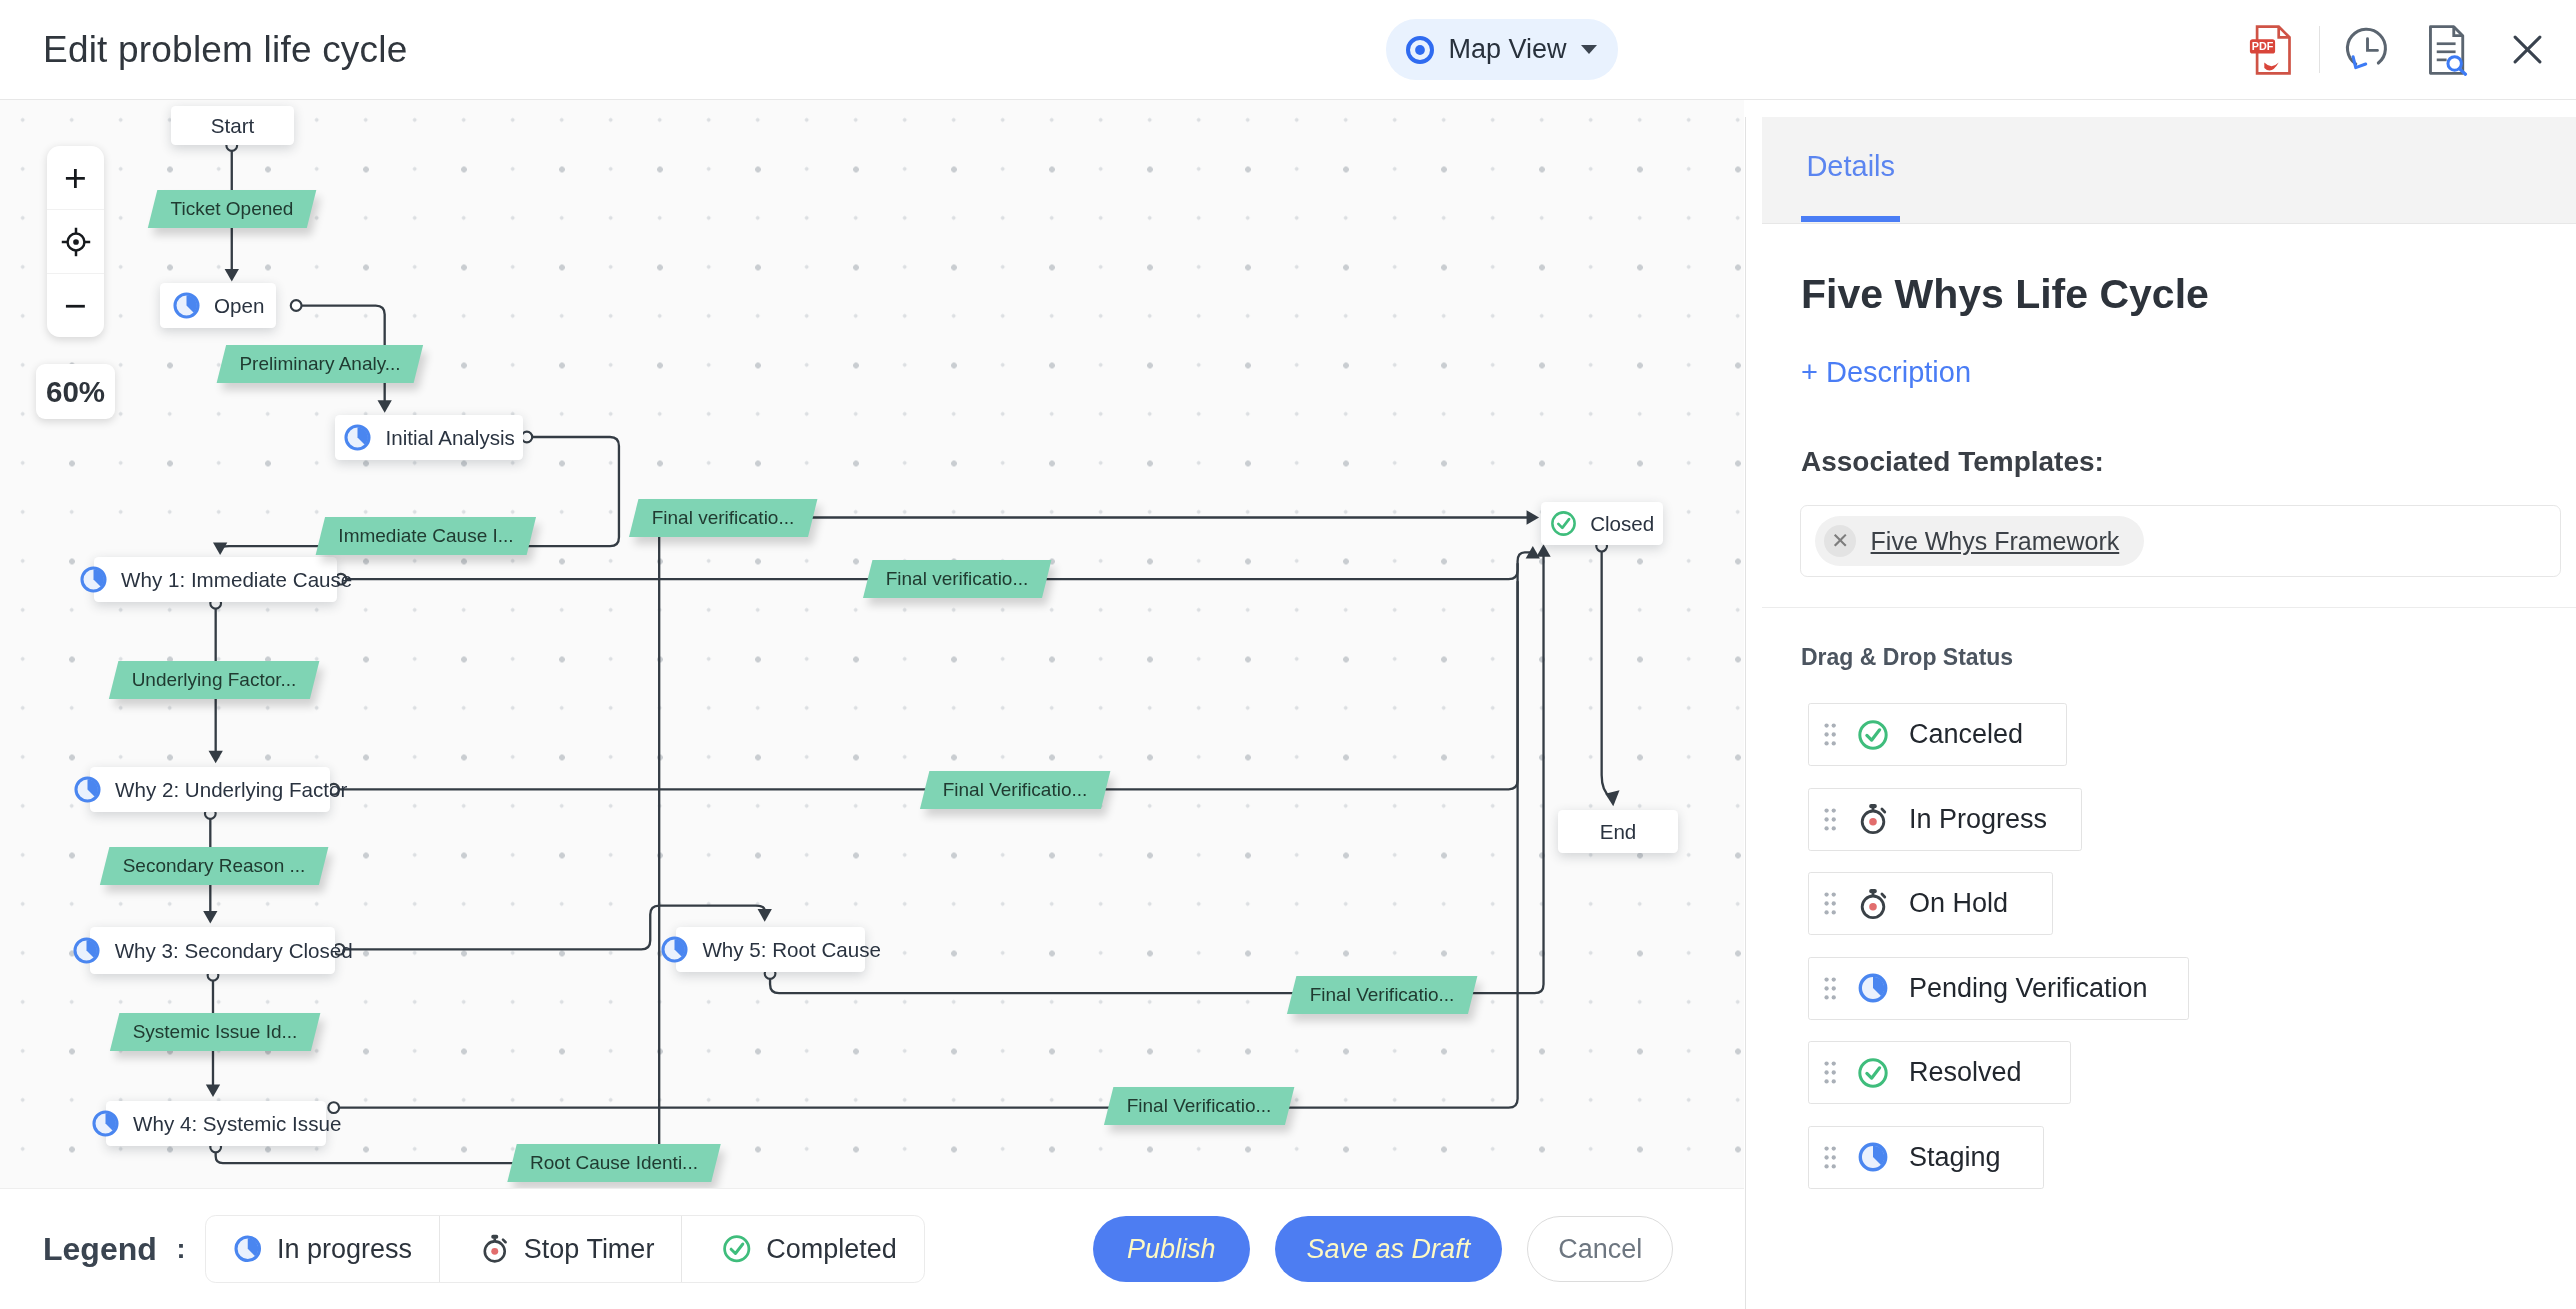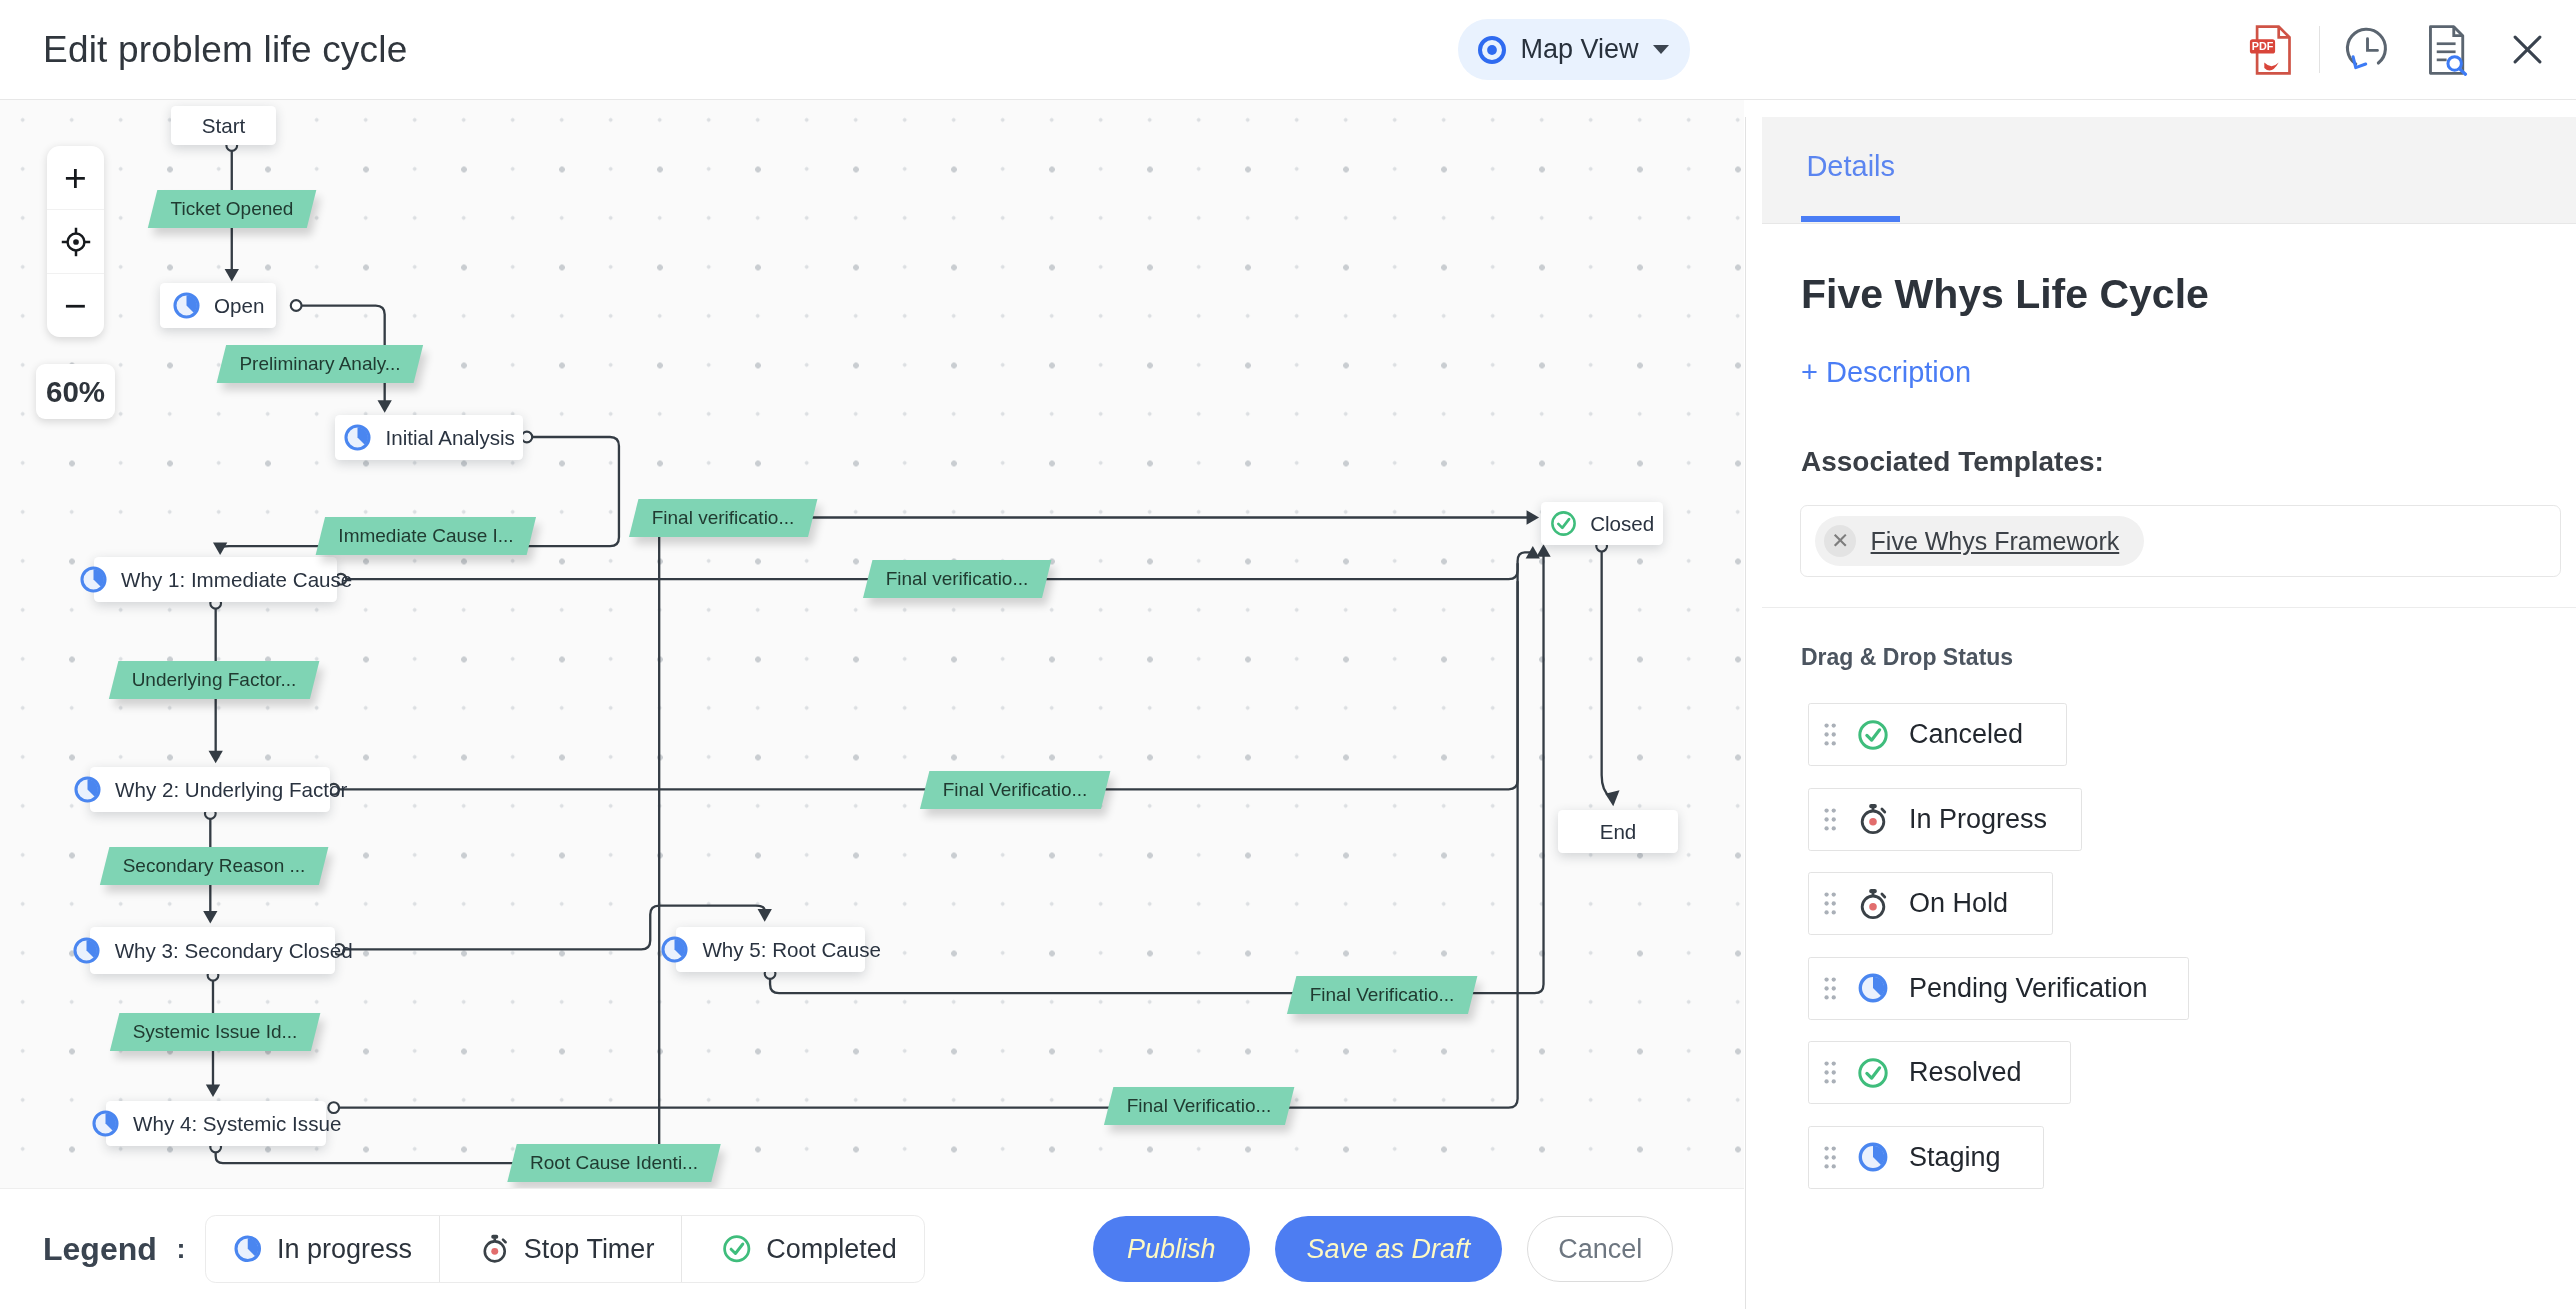--- a/index.html
+++ b/index.html
@@ -2,21 +2,21 @@
 <html style="font-size:14.3px"><head>
 <meta charset="utf-8">
 <style>
   html,body{margin:0;padding:0;background:#fff;}
   body{width:2576px;height:1309px;font-family:"Liberation Sans",sans-serif;overflow:hidden;-webkit-font-smoothing:antialiased;}
   .app{position:relative;width:2576px;height:1309px;background:#fff;}
 
   
   .header{position:absolute;left:0;top:0;width:2576px;height:99px;background:#fff;border-bottom:0.9px solid #e7e7e7;z-index:20;}
   .page-title{position:absolute;left:43px;top:50%;transform:translateY(-50%);font-size:37px;font-weight:500;color:#30363d;letter-spacing:0.2px;}
-  .view-pill{position:absolute;left:1458px;top:19px;height:61px;padding:0 21.5px 0 18px;border-radius:30px;background:#e9f2fe;display:flex;align-items:center;gap:12.5px;cursor:pointer;}
+  .view-pill{position:absolute;left:1386px;top:19px;height:61px;padding:0 21.5px 0 18px;border-radius:30px;background:#e9f2fe;display:flex;align-items:center;gap:12.5px;cursor:pointer;}
   .view-pill .lbl{font-size:27px;color:#28313c;font-weight:500;}
   .chev{width:0;height:0;border-left:8px solid transparent;border-right:8px solid transparent;border-top:9.8px solid #3c4550;margin-left:1.8px;}
   .hdr-icons{position:absolute;right:0;top:0;height:99px;display:flex;align-items:center;}
   .hicon{width:48px;height:54px;margin:0 16px;cursor:pointer;display:flex;align-items:center;justify-content:center;}
   .hsep{width:0.9px;height:47px;background:#e2e2e2;margin:0 7.2px;}
   .hicon.close{margin-right:25px;}
 
   
   .canvas{position:absolute;left:0;top:99px;width:1744px;height:1090px;overflow:hidden;
     background-color:#fafafa;
@@ -196,21 +196,21 @@
         <circle cx="379" cy="951" r="6"></circle>
         <circle cx="861" cy="978" r="6"></circle>
         <circle cx="381" cy="537" r="6"></circle>
         <circle cx="373" cy="772" r="6"></circle>
         <circle cx="373" cy="1128" r="6"></circle>
         <circle cx="241" cy="1172" r="6"></circle>
         <circle cx="1791" cy="500" r="6"></circle>
       </g>
     </svg>
 
-    <div class="node" style="left:171px;top:7.2px;width:105px;height:39px">
+    <div class="node" style="left:171px;top:7.2px;width:123px;height:39px">
         <span>Start</span>
       </div>
     <div class="node" style="left:160px;top:184px;width:116px;height:45px">
         <svg width="29" height="29" viewBox="0 0 32 32">
           <use href="#ic-pie"></use>
         </svg>
         <span>Open</span>
       </div>
     <div class="node" style="left:335px;top:316px;width:188px;height:45px">
         <svg width="29" height="29" viewBox="0 0 32 32">

